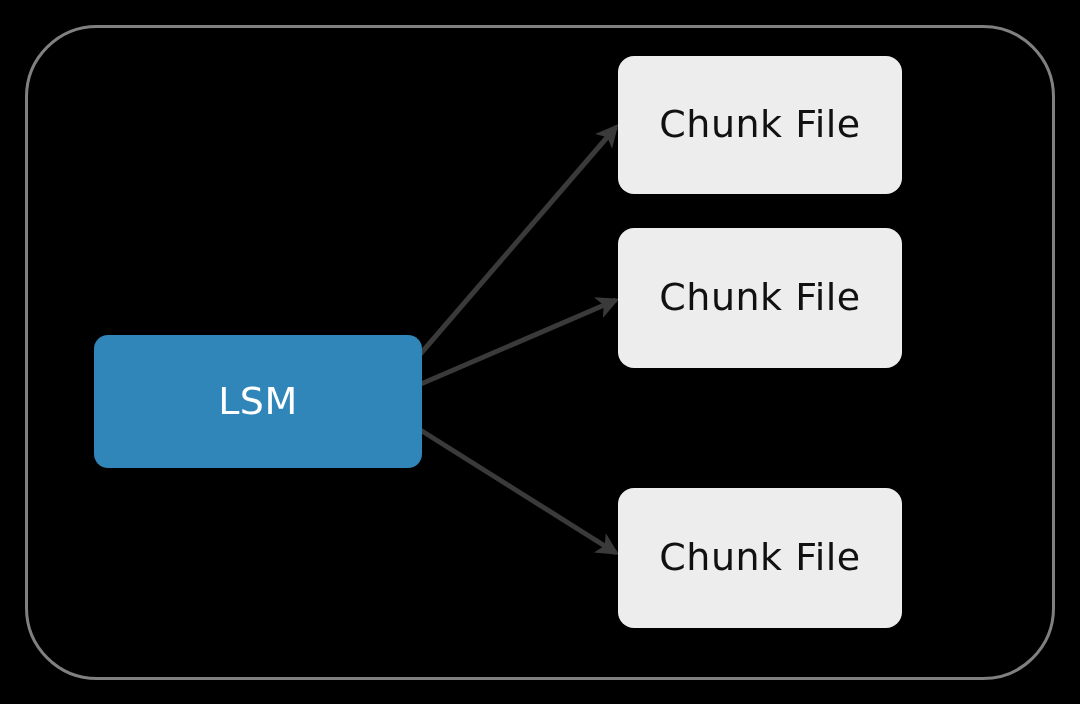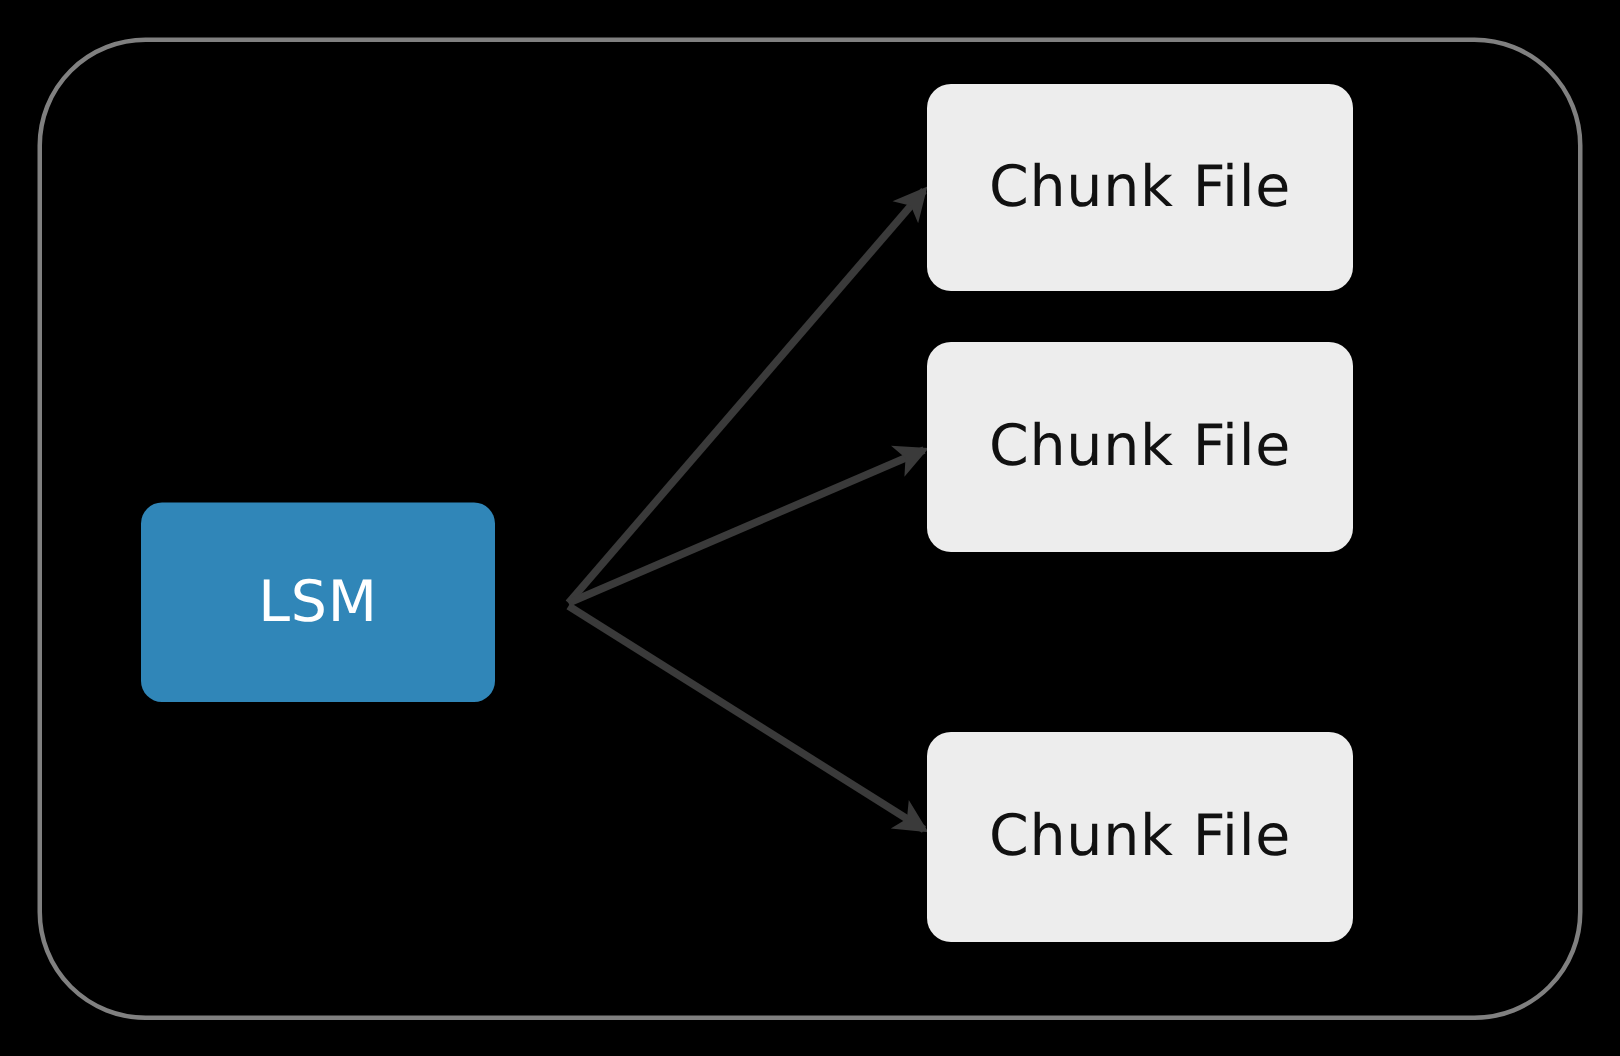--- a/index.html
+++ b/index.html
@@ -81,21 +81,21 @@
     <defs>
       <marker id="arrow-head" viewBox="0 0 12 12" refX="9.4" refY="6" markerWidth="5.2" markerHeight="5.2" orient="auto-start-reverse" markerUnits="strokeWidth">
         <path d="M 0.6 0.8 L 11 6 L 0.6 11.2 L 3.2 6 Z" fill="#3a3a3a"></path>
       </marker>
     </defs>
     <line class="edge-line" stroke="#3a3a3a" stroke-width="5" stroke-linecap="butt" marker-end="url(#arrow-head)" x1="379" y1="402" x2="616" y2="127"></line>
     <line class="edge-line" stroke="#3a3a3a" stroke-width="5" stroke-linecap="butt" marker-end="url(#arrow-head)" x1="379" y1="402" x2="616" y2="300"></line>
     <line class="edge-line" stroke="#3a3a3a" stroke-width="5" stroke-linecap="butt" marker-end="url(#arrow-head)" x1="379" y1="404" x2="616" y2="553"></line>
   </svg>
 
-  <div class="node node-lsm" style="left: 94px; top: 335px; width: 236px; height: 133px; border-radius: 14px; background: rgb(48, 134, 184);">
+  <div class="node node-lsm" style="left: 94px; top: 335px; width: 328px; height: 133px; border-radius: 14px; background: rgb(48, 134, 184);">
     <span class="node-label" style="color: rgb(255, 255, 255);">LSM</span>
   </div>
 
   <div class="node node-chunk" style="left: 618px; top: 56px; width: 284px; height: 138px; border-radius: 16px; background: rgb(237, 237, 237);">
     <span class="node-label" style="color: rgb(17, 17, 17);">Chunk File</span>
   </div>
 
   <div class="node node-chunk" style="left: 618px; top: 228px; width: 284px; height: 140px; border-radius: 16px; background: rgb(237, 237, 237);">
     <span class="node-label" style="color: rgb(17, 17, 17);">Chunk File</span>
   </div>

